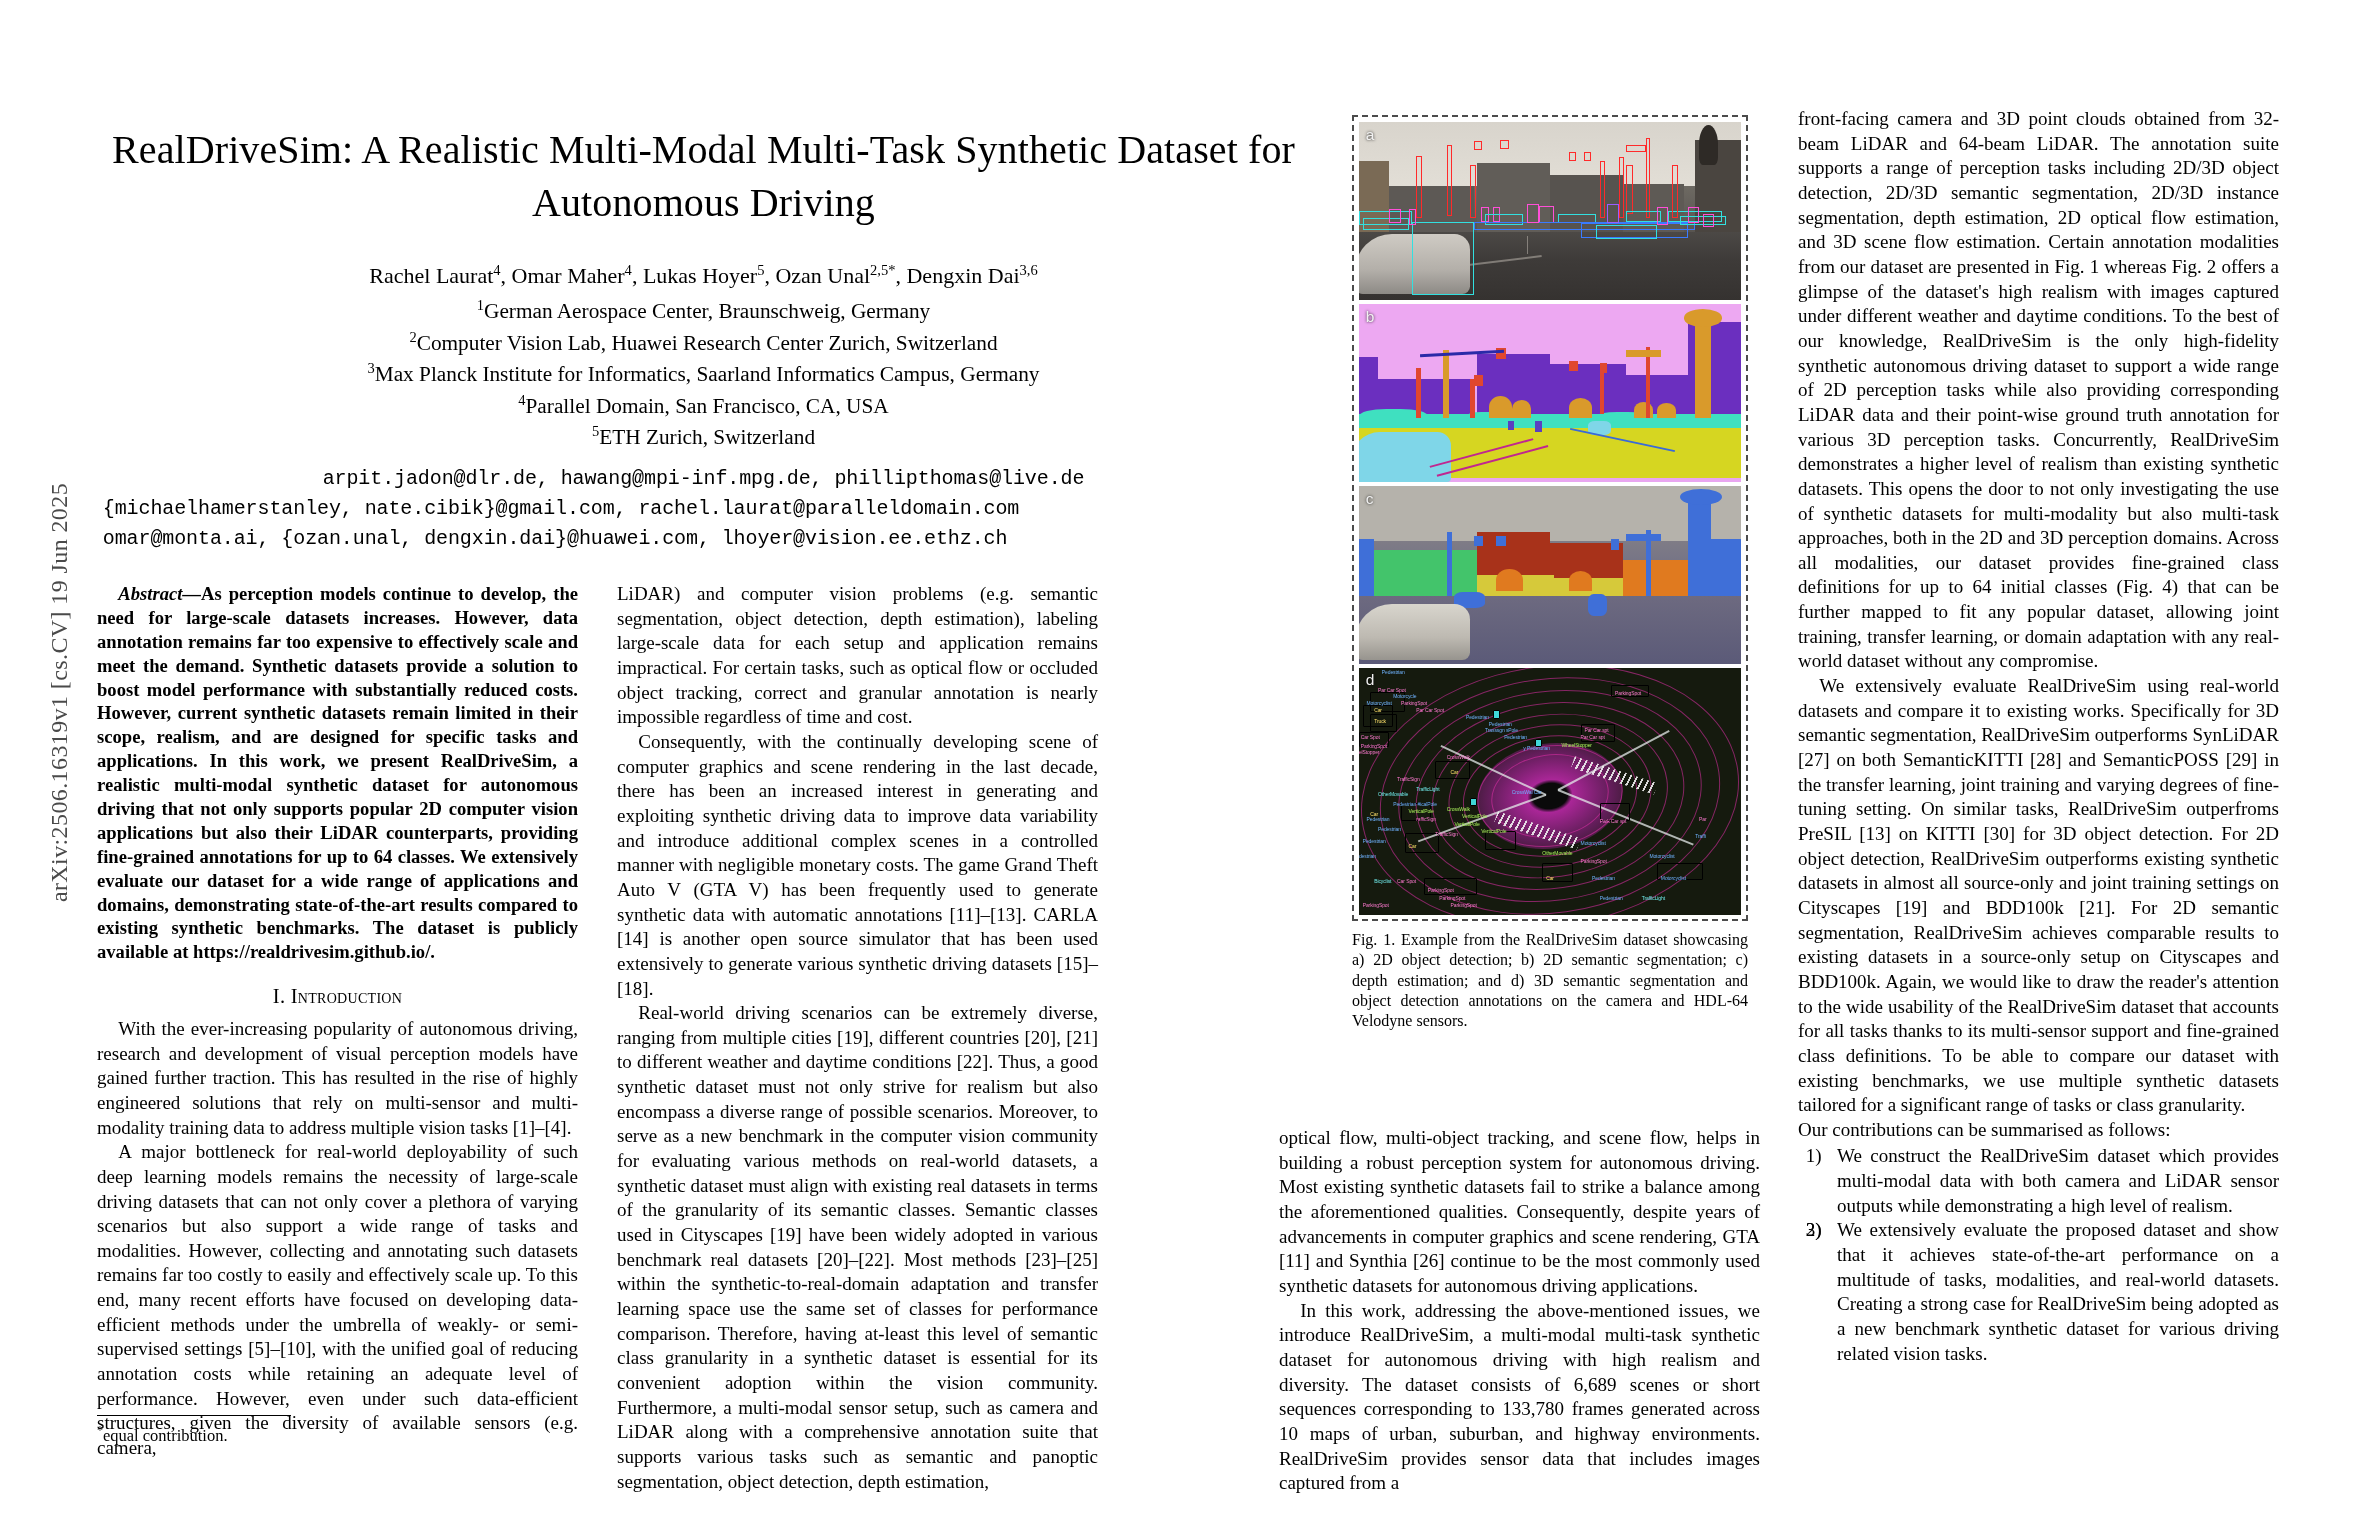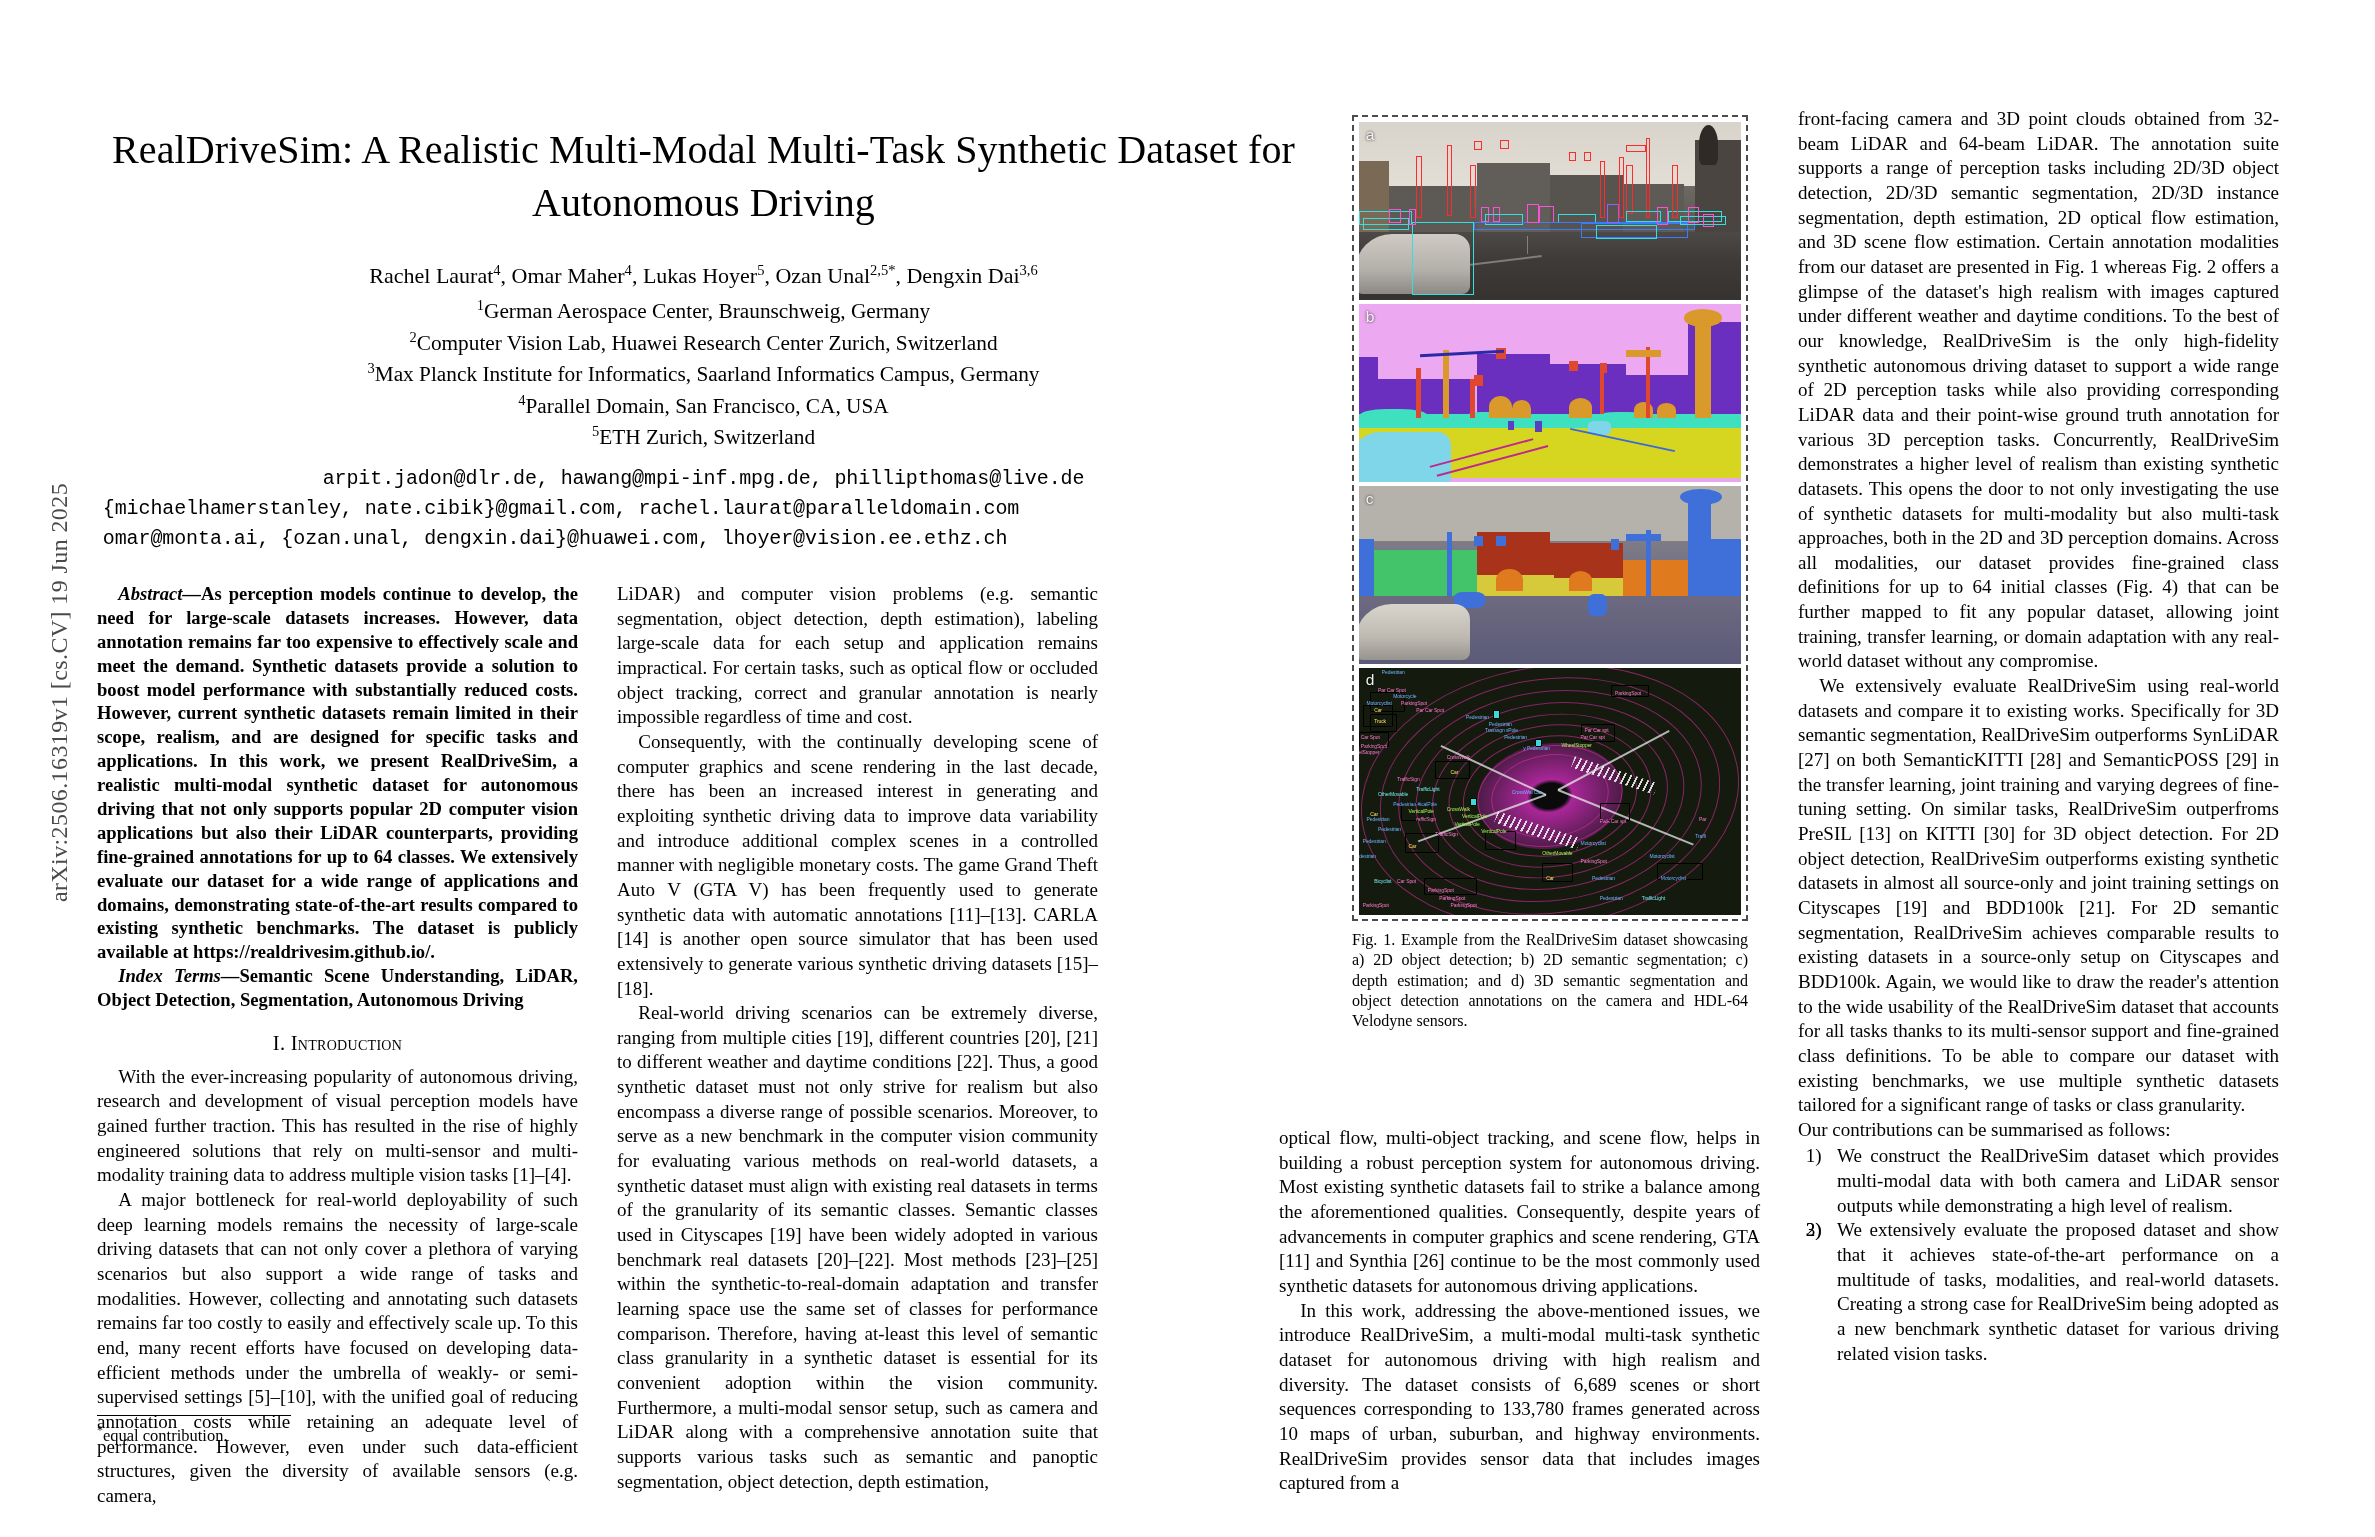--- a/index.html
+++ b/index.html
@@ -289,21 +289,20 @@
     <div class="emails">
       <div class="line-center">arpit.jadon@dlr.de, hawang@mpi-inf.mpg.de, phillipthomas@live.de</div>
       <div class="line-left">{michaelhamerstanley, nate.cibik}@gmail.com, rachel.laurat@paralleldomain.com</div>
       <div class="line-left">omar@monta.ai, {ozan.unal, dengxin.dai}@huawei.com, lhoyer@vision.ee.ethz.ch</div>
     </div>
   </div>
 
   <div class="col" id="col-left">
     <p class="abstract"><span class="lead">Abstract</span><span>—As perception models continue to develop, the need for large-scale datasets increases. However, data annotation remains far too expensive to effectively scale and meet the demand. Synthetic datasets provide a solution to boost model performance with substantially reduced costs. However, current synthetic datasets remain limited in their scope, realism, and are designed for specific tasks and applications. In this work, we present RealDriveSim, a realistic multi-modal synthetic dataset for autonomous driving that not only supports popular 2D computer vision applications but also their LiDAR counterparts, providing fine-grained annotations for up to 64 classes. We extensively evaluate our dataset for a wide range of applications and domains, demonstrating state-of-the-art results compared to existing synthetic benchmarks. The dataset is publicly available at https://realdrivesim.github.io/.</span></p>
 
-    <p class="abstract idx-terms"><span class="lead">Index Terms</span><span>—Semantic Scene Understanding, LiDAR, Object Detection, Segmentation, Autonomous Driving</span></p>
 
     <div class="section-head">I.  Introduction</div>
 
     <p>With the ever-increasing popularity of autonomous driving, research and development of visual perception models have gained further traction. This has resulted in the rise of highly engineered solutions that rely on multi-sensor and multi-modality training data to address multiple vision tasks [1]–[4].</p>
     <p>A major bottleneck for real-world deployability of such deep learning models remains the necessity of large-scale driving datasets that can not only cover a plethora of varying scenarios but also support a wide range of tasks and modalities. However, collecting and annotating such datasets remains far too costly to easily and effectively scale up. To this end, many recent efforts have focused on developing data-efficient methods under the umbrella of weakly- or semi-supervised settings [5]–[10], with the unified goal of reducing annotation costs while retaining an adequate level of performance. However, even under such data-efficient structures, given the diversity of available sensors (e.g. camera,</p>
   </div>
 
   <div class="footnote-rule"></div>
   <div id="footnote"><sup>*</sup>equal contribution.</div>
 

